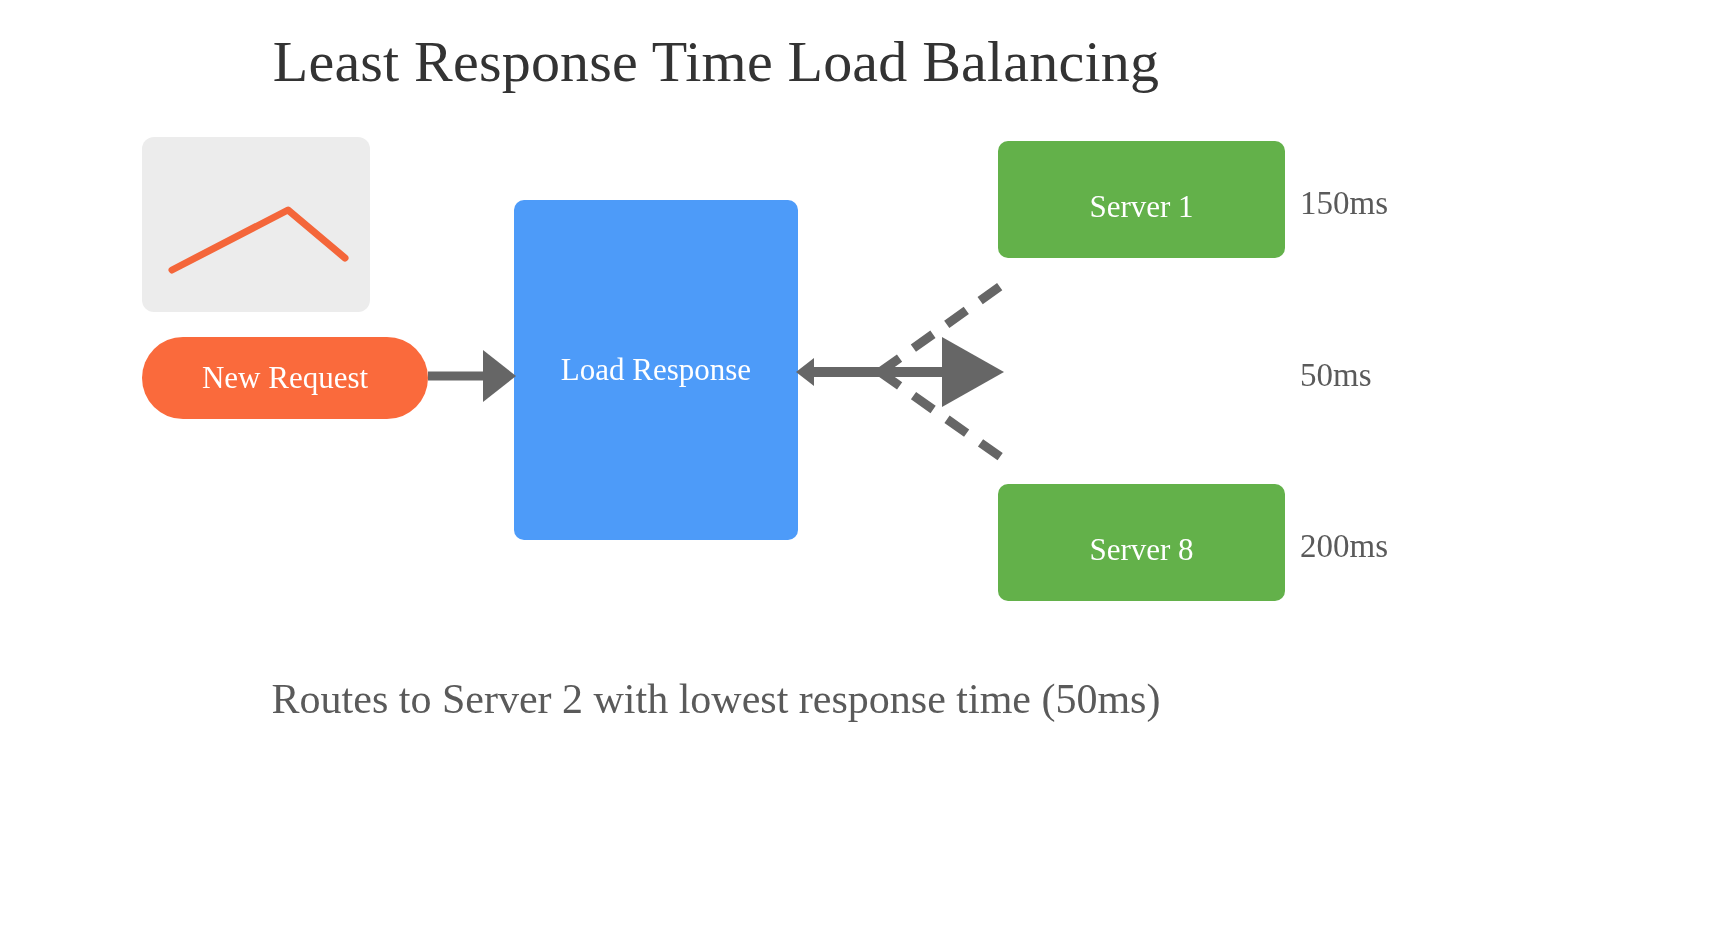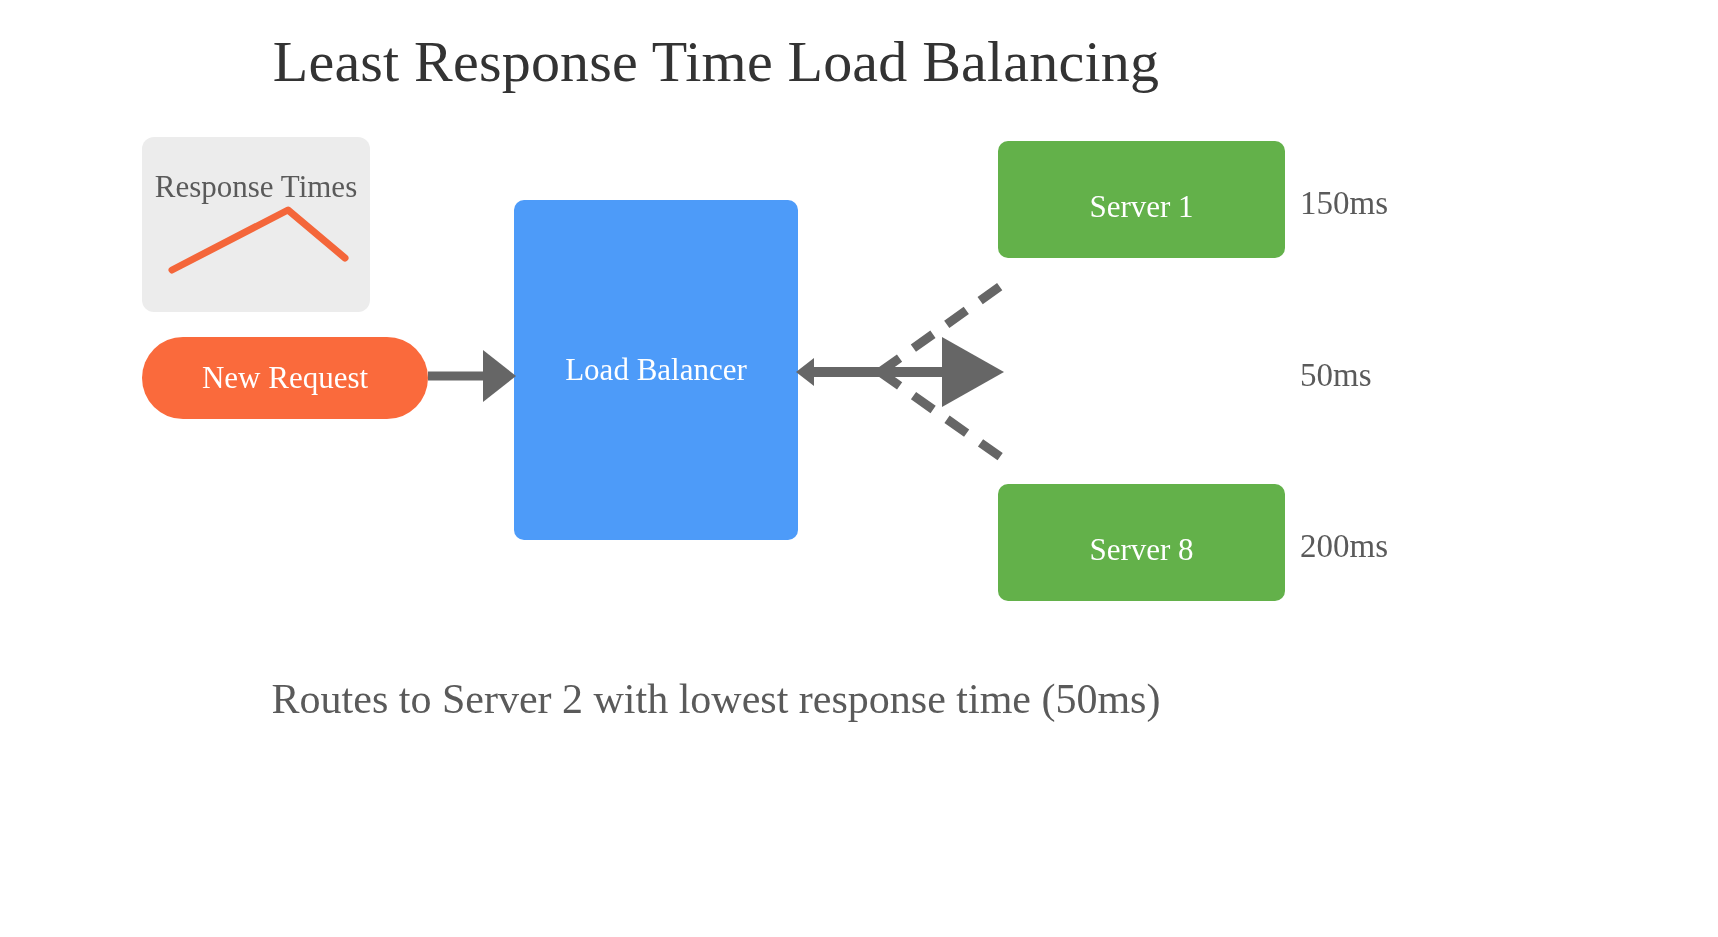--- a/index.html
+++ b/index.html
@@ -154,32 +154,31 @@
   }
 </style>
 </head>
 <body>
 
 <div id="stage">
 
   <div id="diagram-title" style="color: rgb(51, 51, 51);">Least Response Time Load Balancing</div>
 
   <div id="response-times-card" style="background: rgb(236, 236, 236);">
-    <div id="response-times-label">Response Times</div>
     <svg id="sparkline-svg" viewBox="0 0 228 175">
       <polyline id="sparkline-path" fill="none" stroke="#f4663a" stroke-width="7" stroke-linecap="round" stroke-linejoin="round" points="30,133 146,73 203,121"></polyline>
     </svg>
   </div>
 
   <div id="new-request-node" style="background: rgb(250, 106, 60);">
     <span id="new-request-label" style="color: rgb(255, 255, 255);">New Request</span>
   </div>
 
   <div id="load-balancer-node" style="background: rgb(77, 155, 249);">
-    <span id="load-balancer-label" style="color: rgb(255, 255, 255);">Load Balancer</span>
+    <span id="load-balancer-label" style="color: rgb(255, 255, 255);">Load Response</span>
   </div>
 
   <div id="server-node-1" class="server-node" style="background: rgb(99, 177, 74);">
     <div class="server-label">Server 1</div>
   </div>
   <div id="server-latency-1" class="server-latency" style="color: rgb(90, 90, 90);">150ms</div>
 
   <div id="server-latency-2" class="server-latency" style="color: rgb(90, 90, 90);">50ms</div>
 
   <div id="server-node-3" class="server-node" style="background: rgb(99, 177, 74);">

